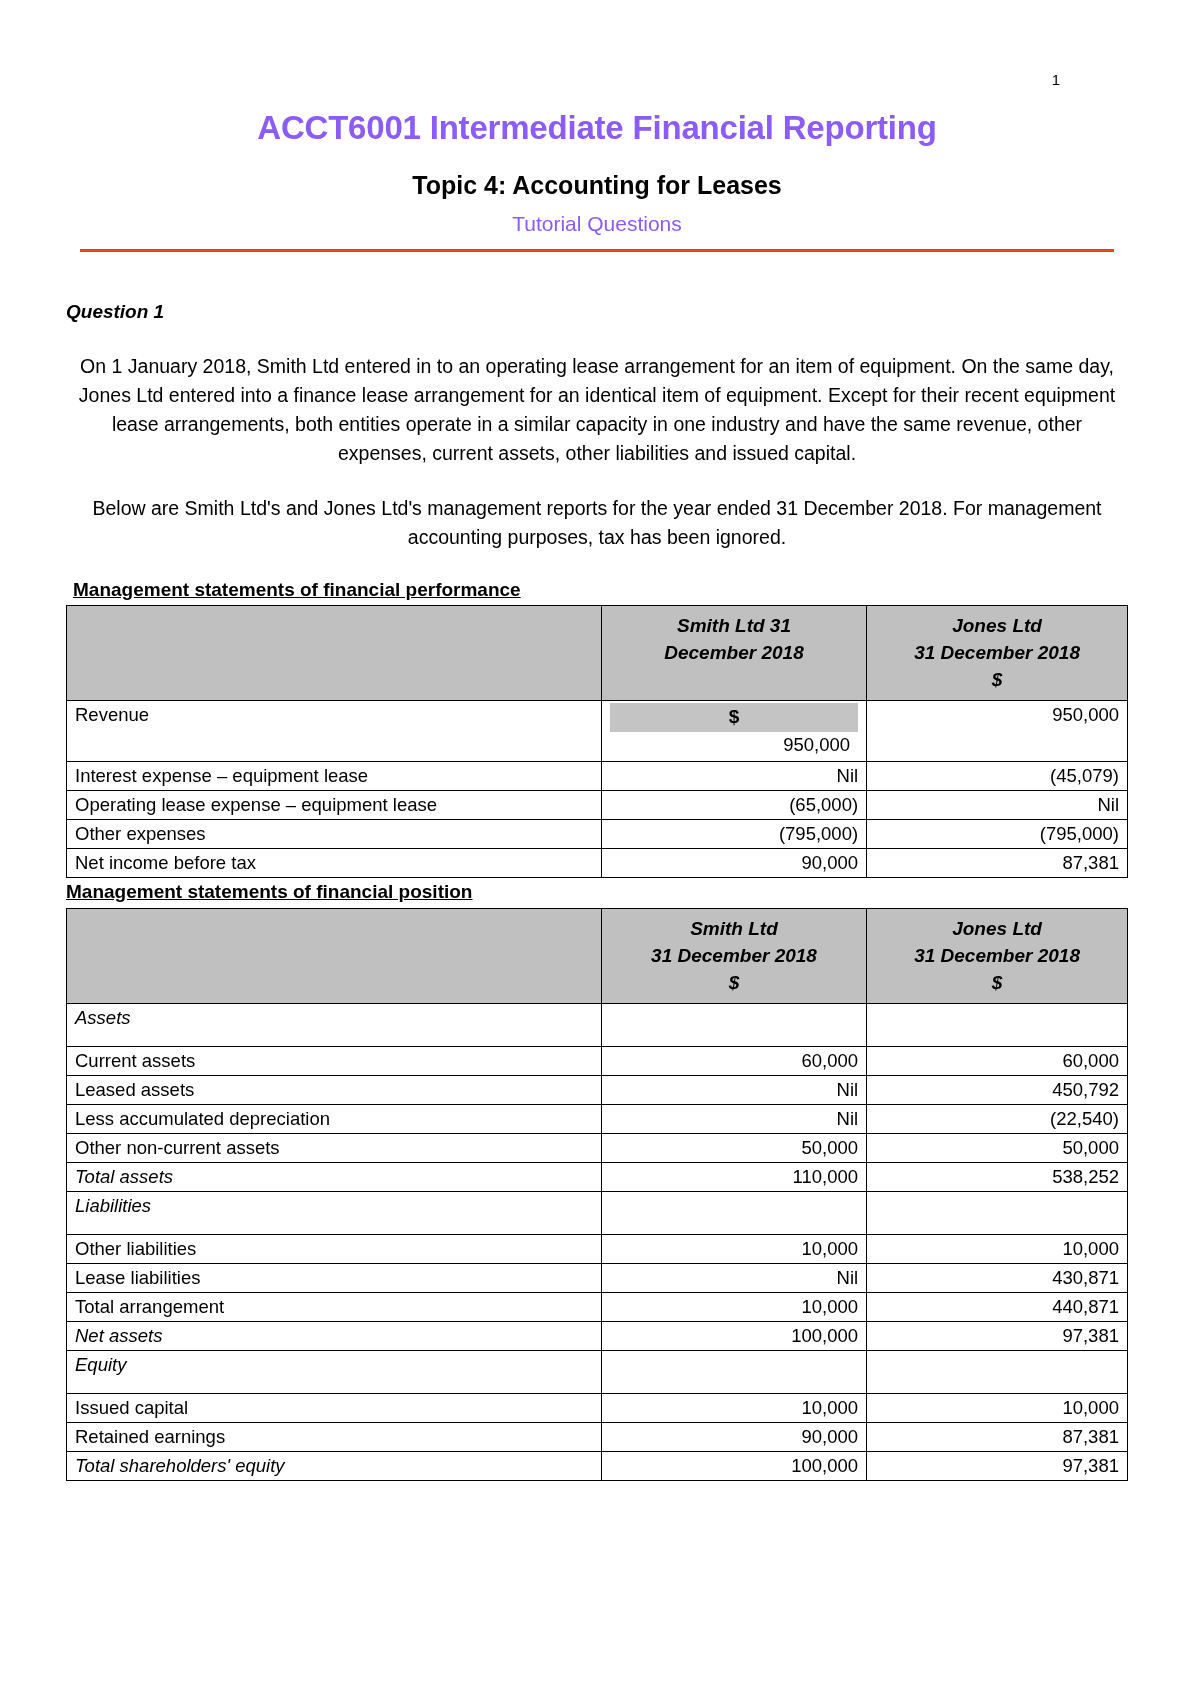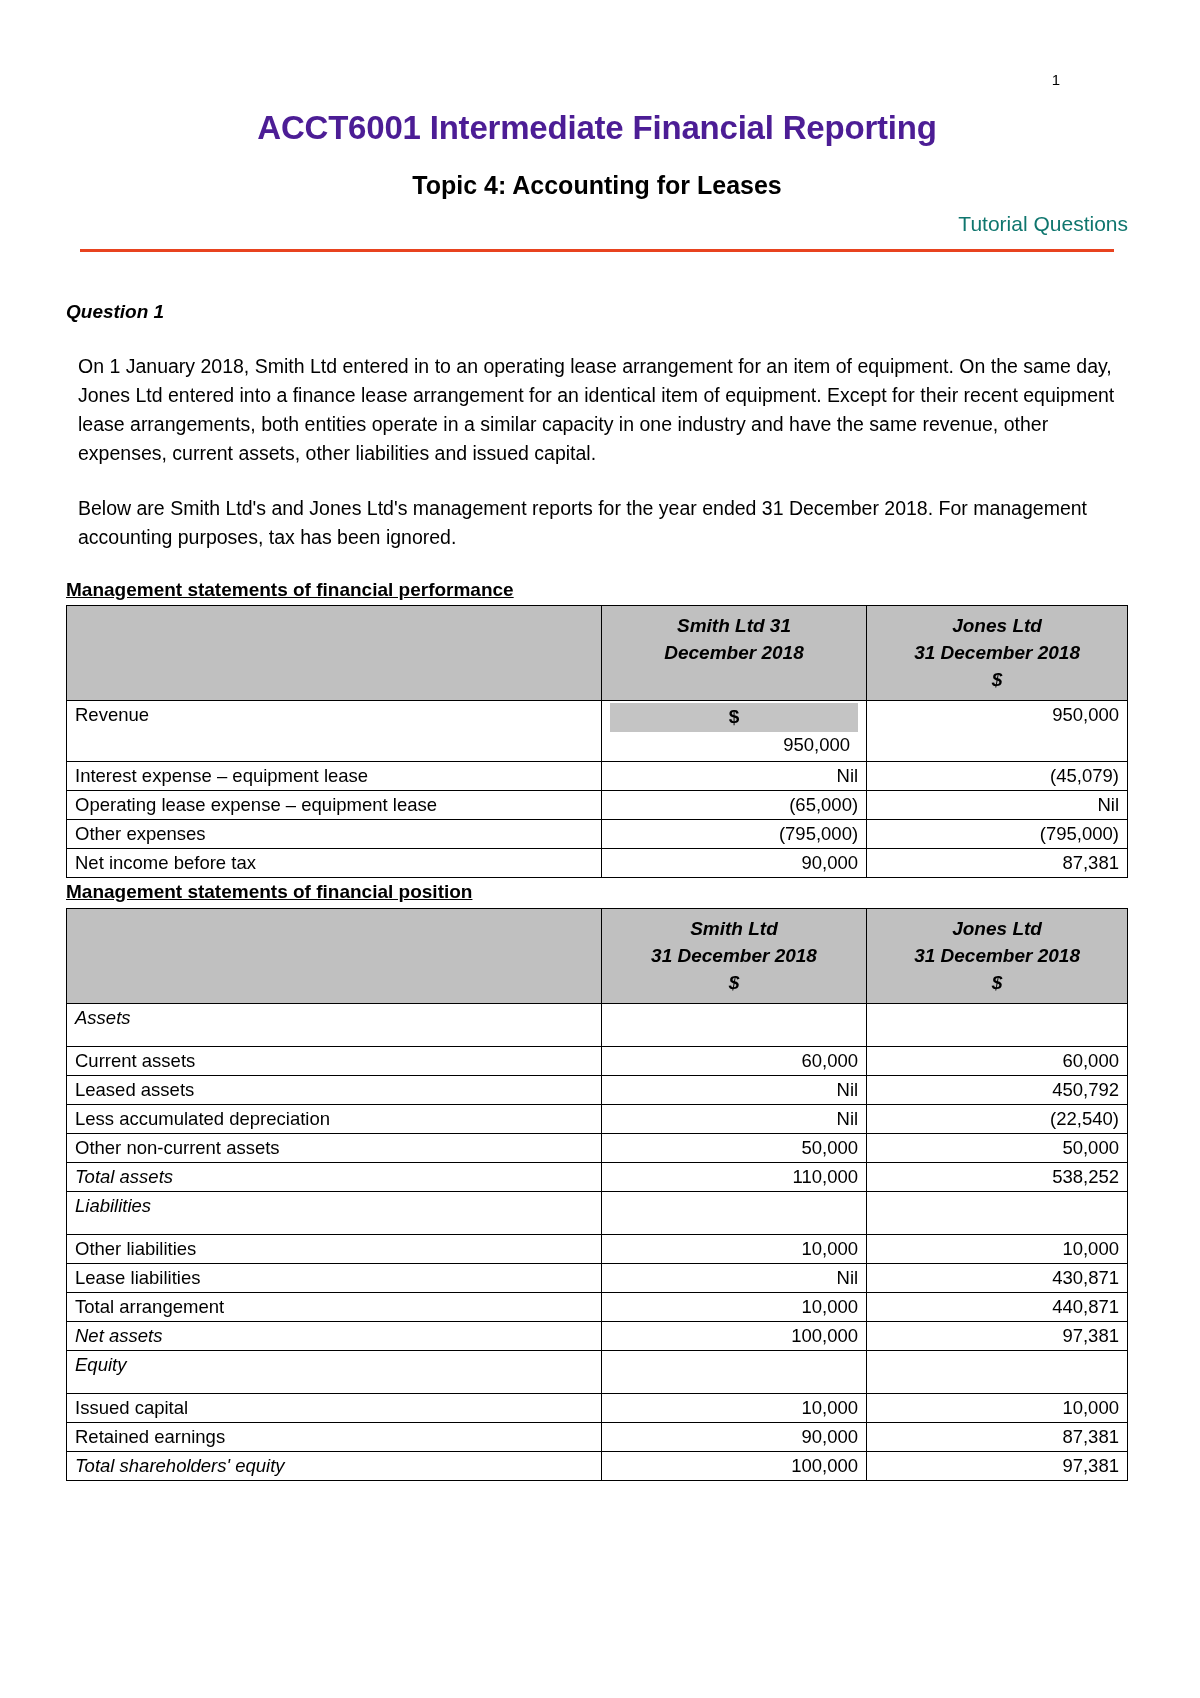--- a/index.html
+++ b/index.html
@@ -32,38 +32,38 @@
   }
   .content {
     position: absolute;
     left: 66px;
     top: 108px;
     width: 1062px;
   }
   
   .doc-title {
     text-align: center;
-    color: #4c1d95;
+    color: #8b5cf6;
     font-size: 33px;
     font-weight: bold;
     line-height: 1.22;
     margin: 0 0 2px 0;
     letter-spacing: -0.2px;
   }
   .doc-subtitle {
     text-align: center;
     color: #000000;
     font-size: 25px;
     font-weight: bold;
     line-height: 1.25;
     margin: 22px 0 0 0;
   }
   .doc-subsubtitle {
-    text-align: right;
-    color: #0f766e;
+    text-align: center;
+    color: #8b5cf6;
     font-size: 21px;
     font-weight: normal;
     line-height: 1.25;
     margin: 9px 0 0 0;
   }
   .title-rule {
     border: none;
     border-top: 3px solid #E8431F;
     margin: 12px 14px 0 14px;
     height: 0;
@@ -72,29 +72,29 @@
   .q-heading {
     font-size: 19px;
     font-style: italic;
     font-weight: bold;
     margin: 48px 0 0 0;
     line-height: 1.3;
   }
   p.body {
     font-size: 19.5px;
     line-height: 1.48;
-    margin: 28px 0 0 12px;
-    text-align: left;
+    margin: 28px 0 0 0;
+    text-align: center;
   }
   p.body.tight { margin-top: 26px; }
   .section-heading {
     font-size: 19px;
     font-weight: bold;
     text-decoration: underline;
-    margin: 26px 0 3px 0;
+    margin: 26px 0 3px 7px;
     line-height: 1.3;
   }
   .section-heading.second {
     margin: 2px 0 3px 0;
   }
   
   table.fin {
     border-collapse: collapse;
     width: 1062px;
     table-layout: fixed;

